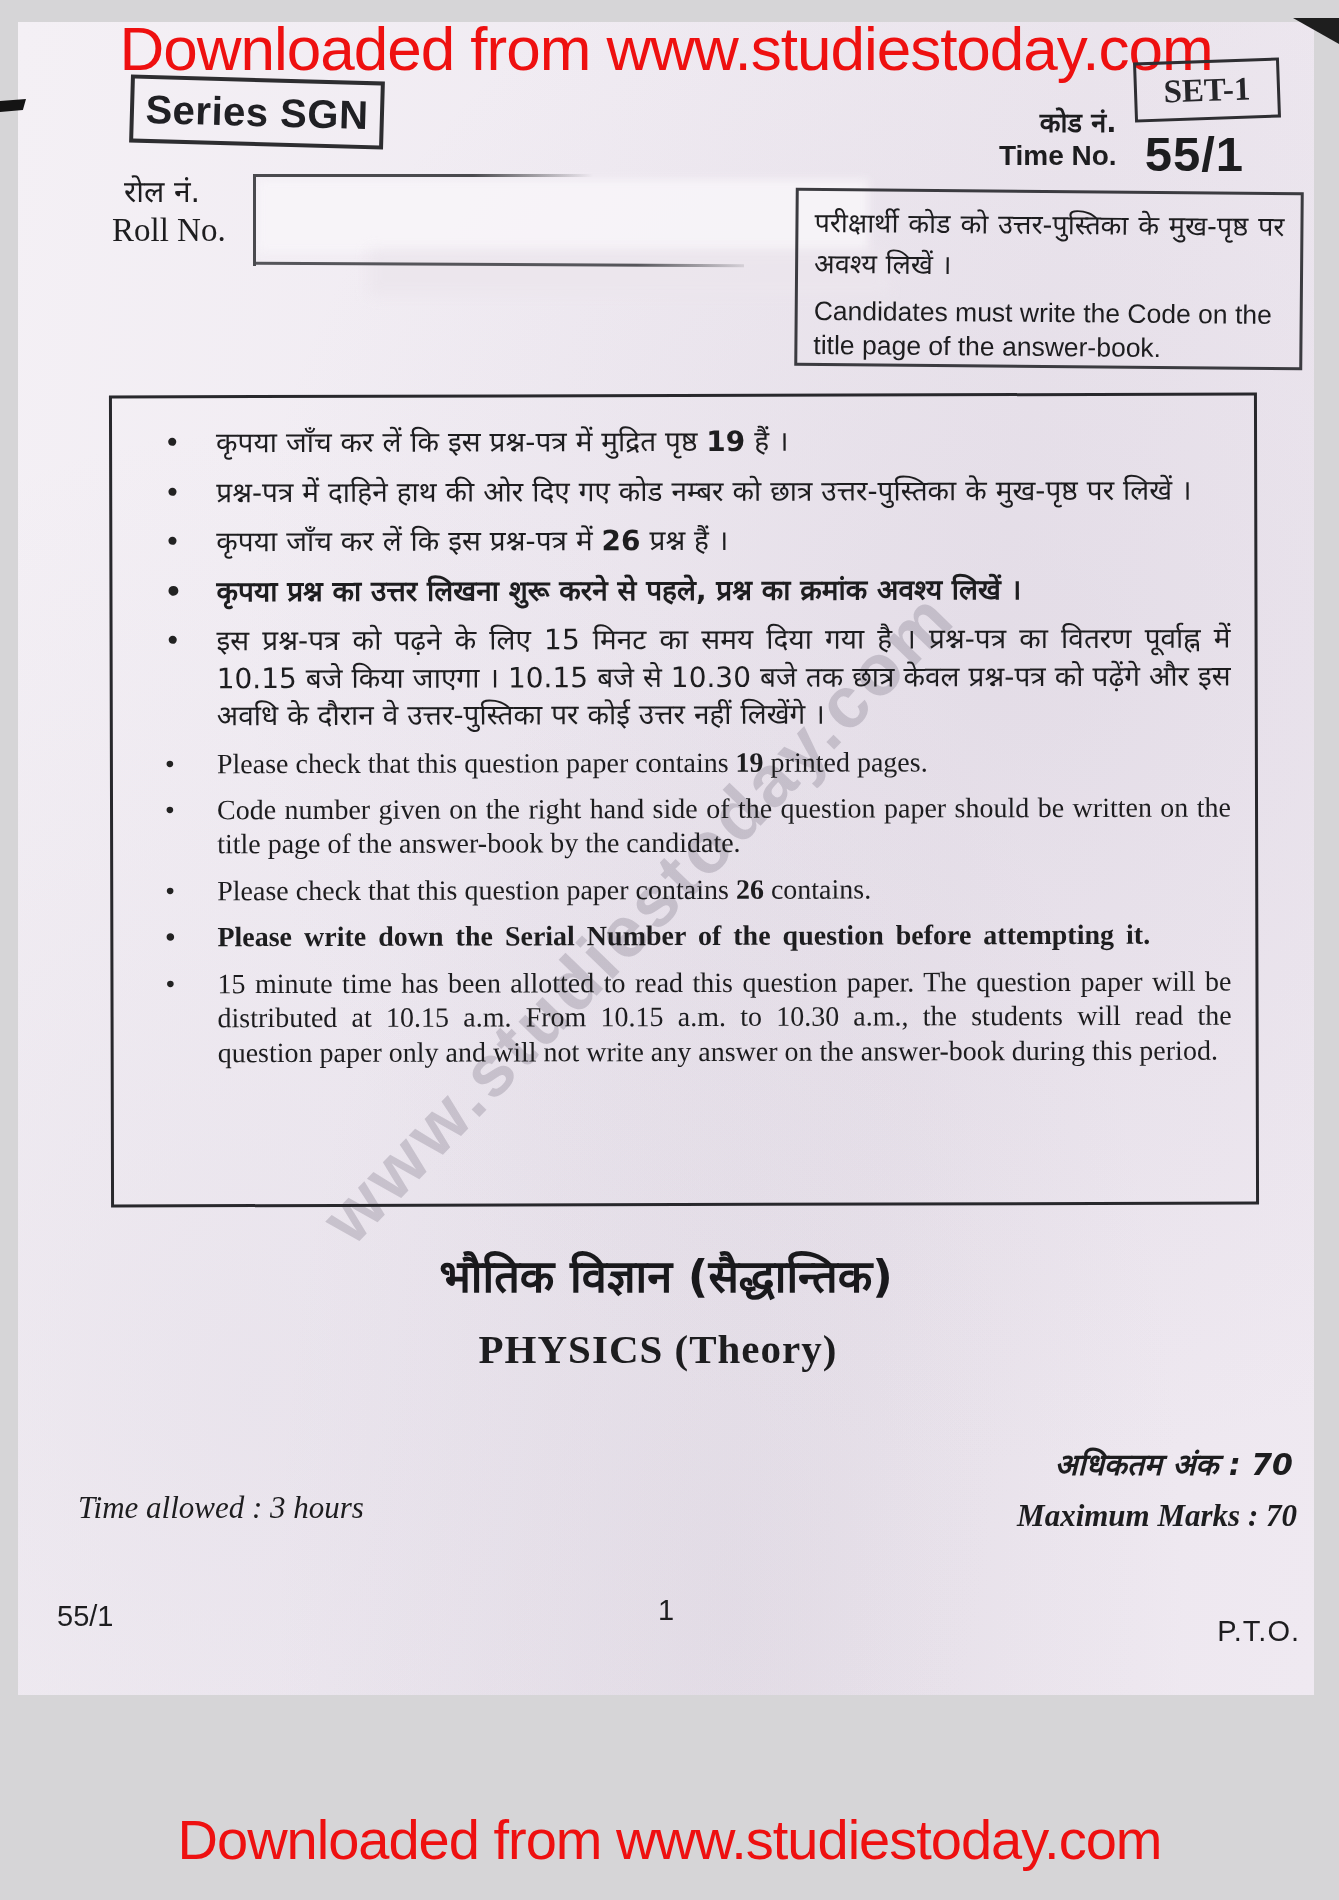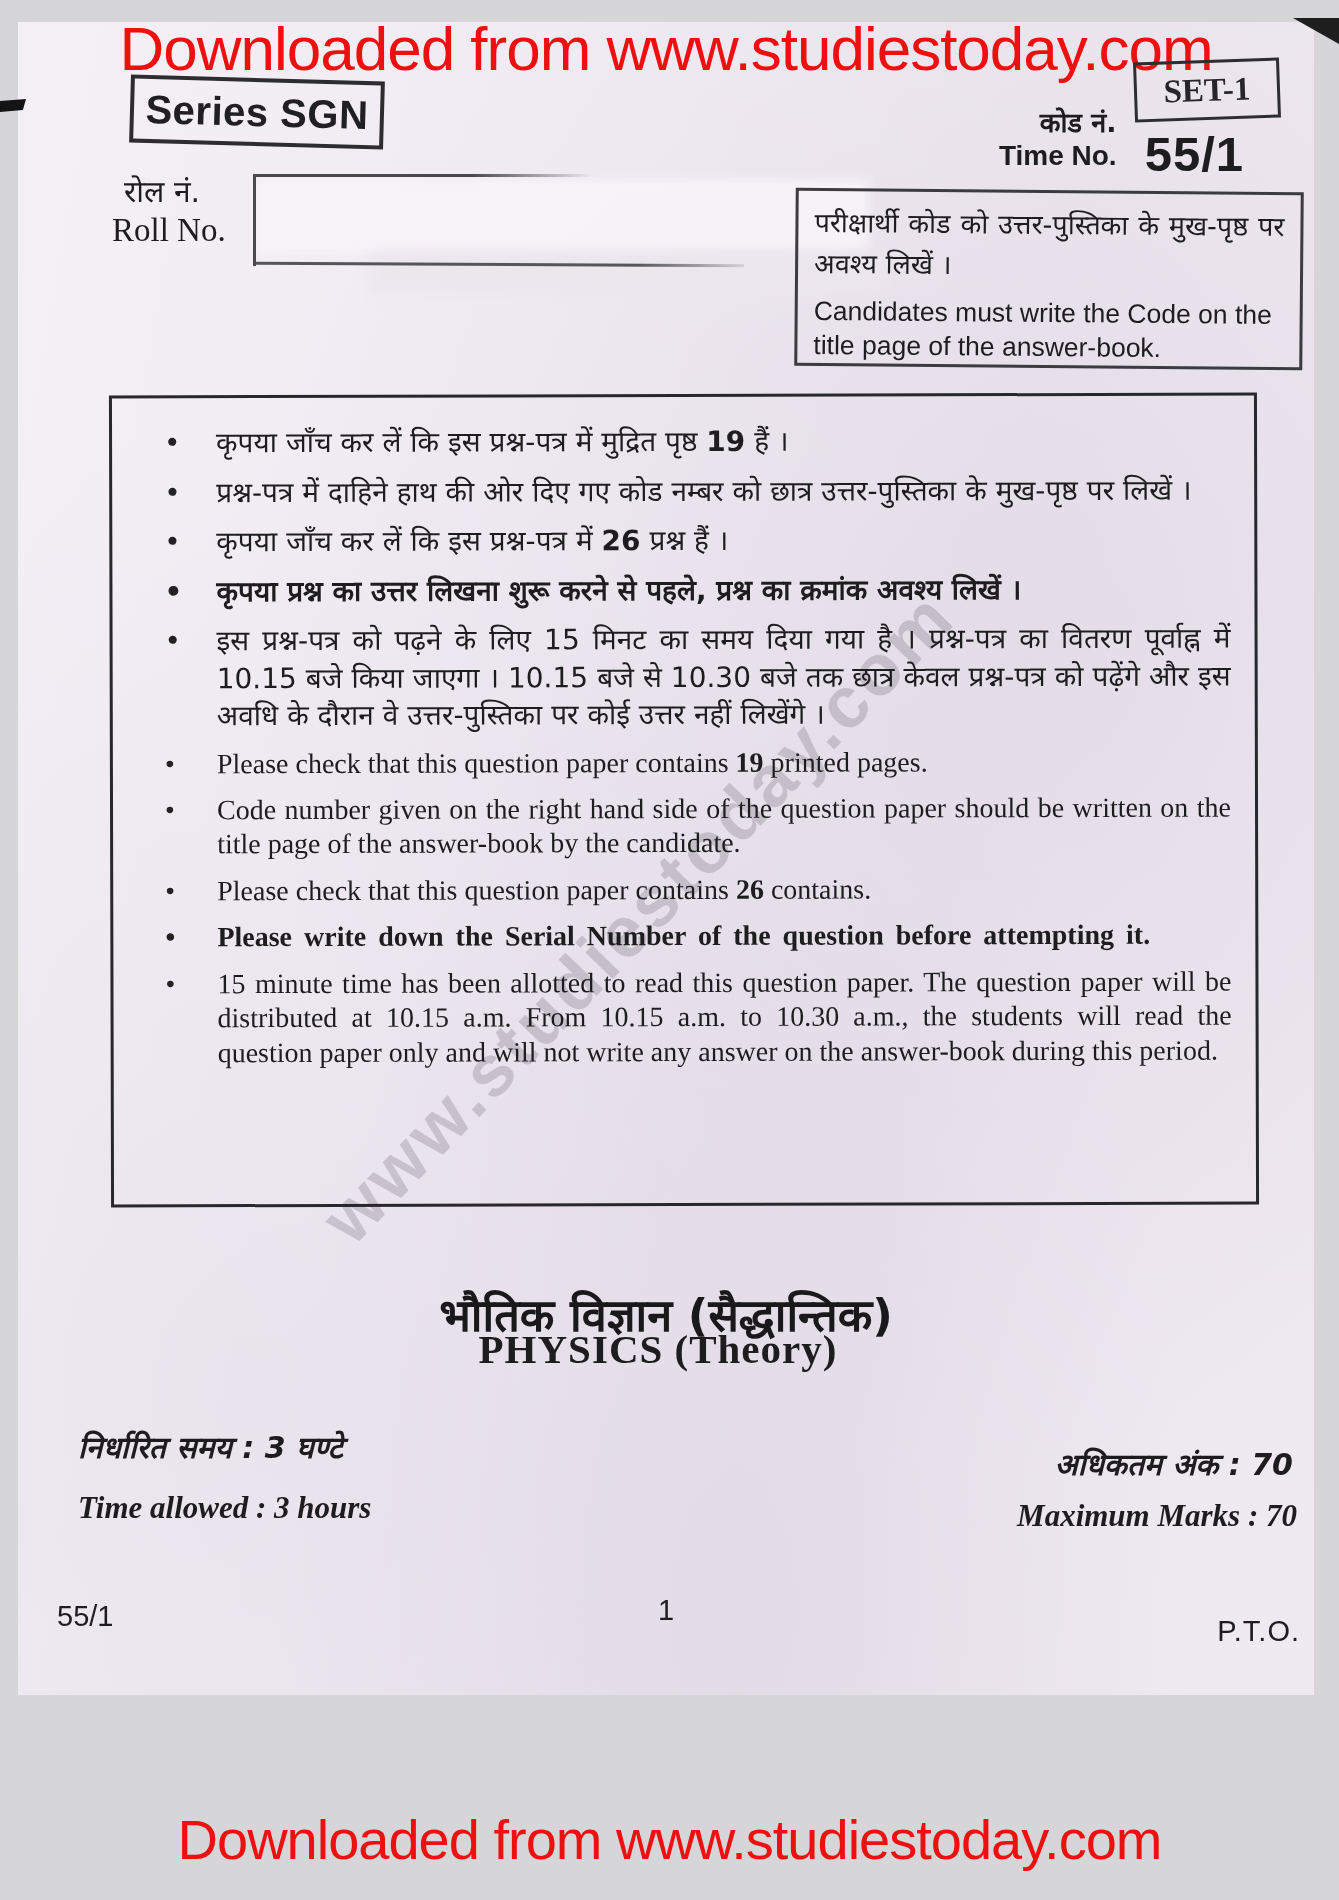--- a/index.html
+++ b/index.html
@@ -64,30 +64,30 @@
   .inst-list{list-style:none;margin:0;padding:0;}
   .inst-item{position:relative;padding-left:64px;margin-bottom:12px;text-align:justify;}
   .inst-item::before{content:"\2022";position:absolute;left:12px;top:0;font-size:28px;color:#222;}
   .inst-item.hi{font-family:"DejaVu Sans",sans-serif;font-size:28px;line-height:1.34;}
   .inst-item.en{font-family:"Liberation Serif",serif;font-size:28px;line-height:1.23;}
   .inst-item.bold{font-weight:bold;}
   .inst-item.en.bold{word-spacing:5px;}
   .seg-bold{font-weight:bold;}
   
   .title-hi{position:absolute;left:0;right:0;top:1222px;text-align:center;
-    font-family:"DejaVu Sans",sans-serif;font-weight:bold;font-size:45px;color:#19191c;margin-top:39px;}
+    font-family:"DejaVu Sans",sans-serif;font-weight:bold;font-size:45px;color:#19191c;}
   .title-en{position:absolute;left:0;right:16px;top:1303px;text-align:center;
     font-family:"Liberation Serif",serif;font-weight:bold;font-size:41px;letter-spacing:1px;}
   
   .meta-time-hi{position:absolute;left:60px;top:1404px;font-family:"DejaVu Sans",sans-serif;
     font-style:italic;font-weight:bold;font-size:30px;}
   .meta-marks-hi{position:absolute;right:21px;top:1421px;font-family:"DejaVu Sans",sans-serif;
     font-style:italic;font-weight:bold;font-size:30px;}
   .meta-time-en{position:absolute;left:60px;top:1468px;font-family:"Liberation Serif",serif;
-    font-style:italic;font-weight:bold;font-size:31px;}
+    font-style:italic;font-weight:normal;font-size:31px;}
   .meta-marks-en{position:absolute;right:17px;top:1476px;font-family:"Liberation Serif",serif;
     font-style:italic;font-weight:bold;font-size:31px;}
   
   .footer-code{position:absolute;left:39px;top:1578px;font-size:29px;}
   .footer-page{position:absolute;left:0;right:0;top:1572px;text-align:center;font-size:29px;}
   .footer-pto{position:absolute;right:14px;top:1593px;font-size:29px;letter-spacing:1px;}
 </style>
 </head>
 <body>
 
@@ -140,21 +140,20 @@
           <li class="inst-item en"><span>Code number given on the right hand side of the question paper should be written on the title page of the answer-book by the candidate.</span></li>
           <li class="inst-item en"><span>Please check that this question paper contains </span><span class="seg-bold">26</span><span> contains.</span></li>
           <li class="inst-item en bold"><span>Please write down the Serial Number of the question before attempting it.</span></li>
           <li class="inst-item en"><span>15 minute time has been allotted to read this question paper. The question paper will be distributed at 10.15 a.m. From 10.15 a.m. to 10.30 a.m., the students will read the question paper only and will not write any answer on the answer-book during this period.</span></li>
         </ul>
     </div>
 
     <div class="title-hi">भौतिक विज्ञान (सैद्धान्तिक)</div>
     <div class="title-en">PHYSICS (Theory)</div>
 
-    <div class="meta-time-hi">निर्धारित समय : 3 घण्टे</div>
     <div class="meta-marks-hi">अधिकतम अंक : 70</div>
     <div class="meta-time-en">Time allowed : 3 hours</div>
     <div class="meta-marks-en">Maximum Marks : 70</div>
 
     <div class="footer-code">55/1</div>
     <div class="footer-page">1</div>
     <div class="footer-pto">P.T.O.</div>
   </div>
 
   <div class="corner-fold"></div>

